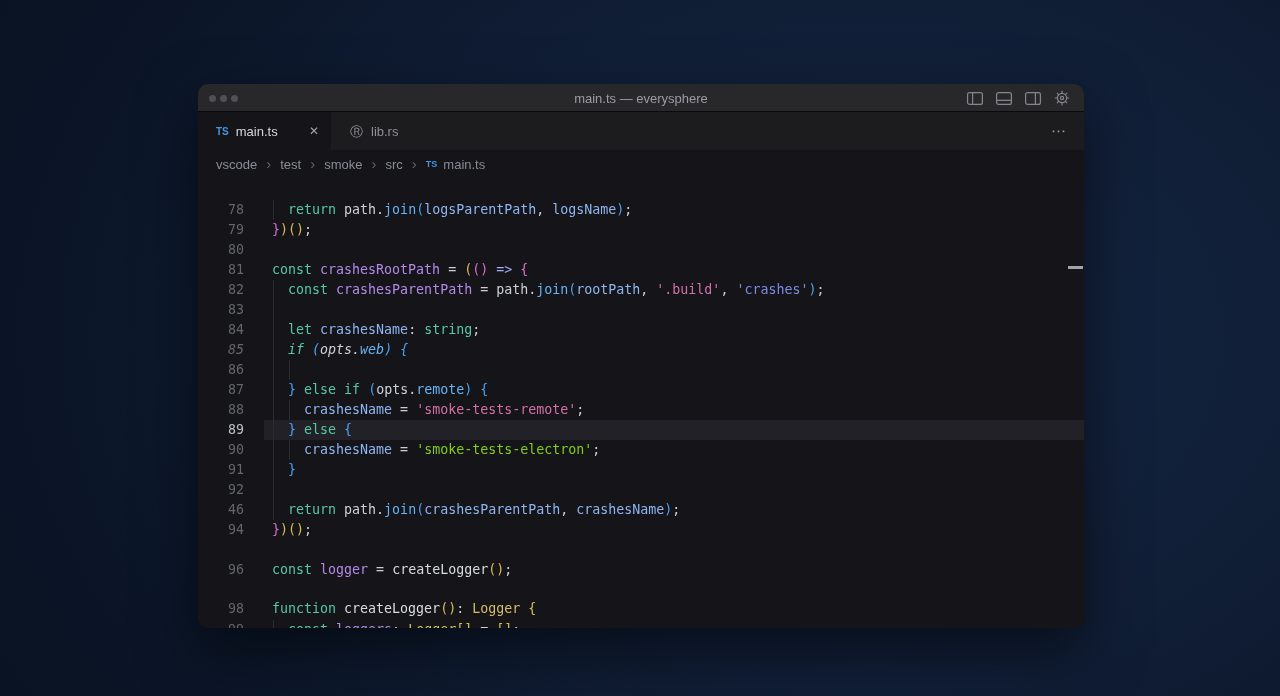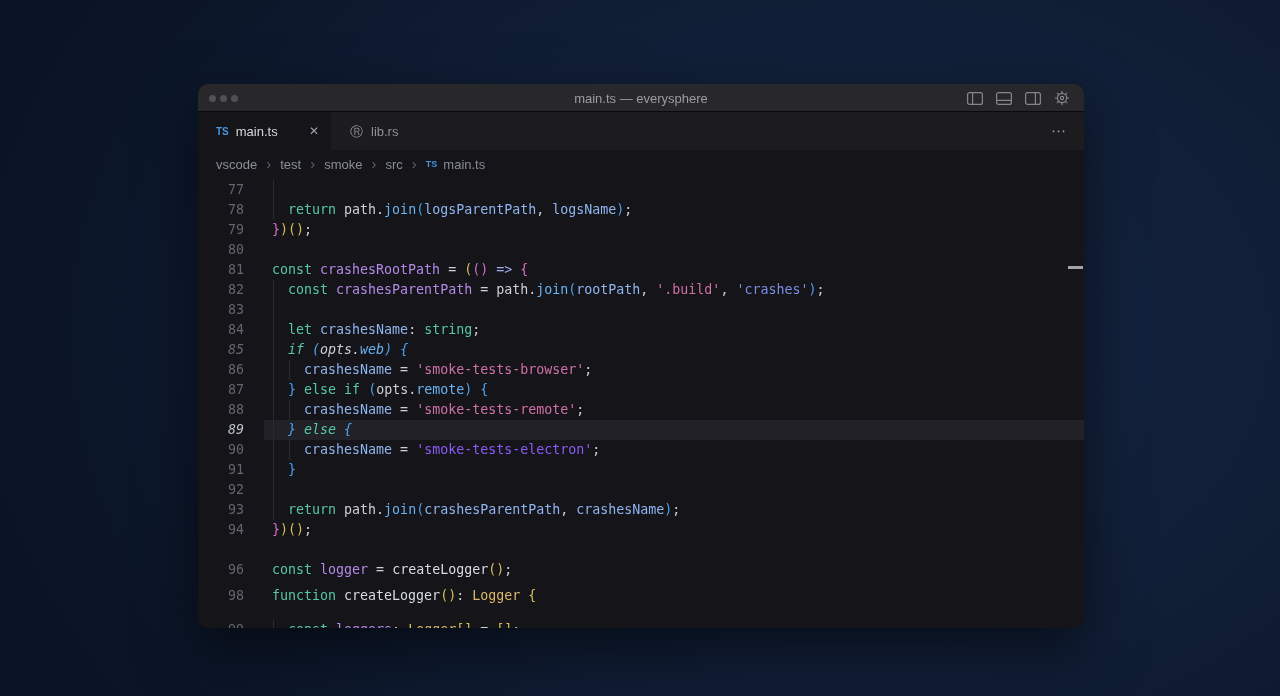--- a/index.html
+++ b/index.html
@@ -116,25 +116,20 @@
       <span class="sep">›</span>
       <span>src</span>
       <span class="sep">›</span>
       <span class="crumb-file">
         <span class="ts-badge">TS</span>
         <span>main.ts</span>
       </span>
     </div>
 
     <div class="editor" id="editor">
-        <div class="code-line" style="top: 2px;">
-          <span class="guide" style="left: 74.5px;"></span>
-          <span class="lnum">77</span>
-          <span class="code-text"></span>
-        </div>
         <div class="code-line" style="top: 22px;">
           <span class="guide" style="left: 74.5px;"></span>
           <span class="lnum">78</span>
           <span class="code-text"><span style="color: rgb(205, 208, 217);">  </span><span style="color: rgb(86, 200, 164);">return</span><span style="color: rgb(205, 208, 217);"> </span><span style="color: rgb(205, 208, 217);">path.</span><span style="color: rgb(103, 179, 243);">join</span><span style="color: rgb(74, 160, 240);">(</span><span style="color: rgb(143, 181, 240);">logsParentPath</span><span style="color: rgb(205, 208, 217);">, </span><span style="color: rgb(143, 181, 240);">logsName</span><span style="color: rgb(74, 160, 240);">)</span><span style="color: rgb(205, 208, 217);">;</span></span>
         </div>
         <div class="code-line" style="top: 42px;">
           <span class="lnum">79</span>
           <span class="code-text"><span style="color: rgb(213, 110, 200);">}</span><span style="color: rgb(217, 189, 85);">)</span><span style="color: rgb(217, 189, 85);">(</span><span style="color: rgb(217, 189, 85);">)</span><span style="color: rgb(205, 208, 217);">;</span></span>
         </div>
         <div class="code-line" style="top: 62px;">
@@ -162,69 +157,68 @@
         </div>
         <div class="code-line" style="top: 162px; font-style: italic;">
           <span class="guide" style="left: 74.5px;"></span>
           <span class="lnum">85</span>
           <span class="code-text"><span style="color: rgb(205, 208, 217);">  </span><span style="color: rgb(86, 200, 164);">if</span><span style="color: rgb(205, 208, 217);"> </span><span style="color: rgb(74, 160, 240);">(</span><span style="color: rgb(205, 208, 217);">opts.</span><span style="color: rgb(103, 179, 243);">web</span><span style="color: rgb(74, 160, 240);">)</span><span style="color: rgb(205, 208, 217);"> </span><span style="color: rgb(74, 160, 240);">{</span></span>
         </div>
         <div class="code-line" style="top: 182px;">
           <span class="guide" style="left: 74.5px;"></span>
           <span class="guide" style="left: 90.5px;"></span>
           <span class="lnum">86</span>
-          <span class="code-text"><span style="color: rgb(205, 208, 217);">    </span><span style="color: rgb(143, 181, 240);">crashesName</span><span style="color: rgb(205, 208, 217);"> = </span><span style="color: rgb(209, 112, 168);">'smoke-tests-browser'</span><span style="color: rgb(205, 208, 217);">;</span></span>
         </div>
         <div class="code-line" style="top: 202px;">
           <span class="guide" style="left: 74.5px;"></span>
           <span class="lnum">87</span>
           <span class="code-text"><span style="color: rgb(205, 208, 217);">  </span><span style="color: rgb(74, 160, 240);">}</span><span style="color: rgb(205, 208, 217);"> </span><span style="color: rgb(86, 200, 164);">else</span><span style="color: rgb(205, 208, 217);"> </span><span style="color: rgb(86, 200, 164);">if</span><span style="color: rgb(205, 208, 217);"> </span><span style="color: rgb(74, 160, 240);">(</span><span style="color: rgb(205, 208, 217);">opts.</span><span style="color: rgb(103, 179, 243);">remote</span><span style="color: rgb(74, 160, 240);">)</span><span style="color: rgb(205, 208, 217);"> </span><span style="color: rgb(74, 160, 240);">{</span></span>
         </div>
         <div class="code-line" style="top: 222px;">
           <span class="guide" style="left: 74.5px;"></span>
           <span class="guide" style="left: 90.5px;"></span>
           <span class="lnum">88</span>
           <span class="code-text"><span style="color: rgb(205, 208, 217);">    </span><span style="color: rgb(143, 181, 240);">crashesName</span><span style="color: rgb(205, 208, 217);"> = </span><span style="color: rgb(209, 112, 168);">'smoke-tests-remote'</span><span style="color: rgb(205, 208, 217);">;</span></span>
         </div>
-        <div class="code-line cur" style="top: 242px; font-style: italic;">
+        <div class="code-line cur" style="top: 242px;">
           <span class="cur-bg"></span>
           <span class="guide" style="left: 74.5px;"></span>
           <span class="lnum">89</span>
           <span class="code-text"><span style="color: rgb(205, 208, 217);">  </span><span style="color: rgb(74, 160, 240);">}</span><span style="color: rgb(205, 208, 217);"> </span><span style="color: rgb(86, 200, 164);">else</span><span style="color: rgb(205, 208, 217);"> </span><span style="color: rgb(74, 160, 240);">{</span></span>
         </div>
         <div class="code-line" style="top: 262px;">
           <span class="guide" style="left: 74.5px;"></span>
           <span class="guide" style="left: 90.5px;"></span>
           <span class="lnum">90</span>
-          <span class="code-text"><span style="color: rgb(205, 208, 217);">    </span><span style="color: rgb(143, 181, 240);">crashesName</span><span style="color: rgb(205, 208, 217);"> = </span><span style="color: #8b5cf6;">'smoke-tests-electron'</span><span style="color: rgb(205, 208, 217);">;</span></span>
+          <span class="code-text"><span style="color: rgb(205, 208, 217);">    </span><span style="color: rgb(143, 181, 240);">crashesName</span><span style="color: rgb(205, 208, 217);"> = </span><span style="color: #84cc16;">'smoke-tests-electron'</span><span style="color: rgb(205, 208, 217);">;</span></span>
         </div>
         <div class="code-line" style="top: 282px;">
           <span class="guide" style="left: 74.5px;"></span>
           <span class="lnum">91</span>
           <span class="code-text"><span style="color: rgb(205, 208, 217);">  </span><span style="color: rgb(74, 160, 240);">}</span></span>
         </div>
         <div class="code-line" style="top: 302px;">
           <span class="guide" style="left: 74.5px;"></span>
           <span class="lnum">92</span>
           <span class="code-text"></span>
         </div>
         <div class="code-line" style="top: 322px;">
           <span class="guide" style="left: 74.5px;"></span>
-          <span class="lnum">93</span>
+          <span class="lnum">46</span>
           <span class="code-text"><span style="color: rgb(205, 208, 217);">  </span><span style="color: rgb(86, 200, 164);">return</span><span style="color: rgb(205, 208, 217);"> </span><span style="color: rgb(205, 208, 217);">path.</span><span style="color: rgb(103, 179, 243);">join</span><span style="color: rgb(74, 160, 240);">(</span><span style="color: rgb(143, 181, 240);">crashesParentPath</span><span style="color: rgb(205, 208, 217);">, </span><span style="color: rgb(143, 181, 240);">crashesName</span><span style="color: rgb(74, 160, 240);">)</span><span style="color: rgb(205, 208, 217);">;</span></span>
         </div>
         <div class="code-line" style="top: 342px;">
           <span class="lnum">94</span>
           <span class="code-text"><span style="color: rgb(213, 110, 200);">}</span><span style="color: rgb(217, 189, 85);">)</span><span style="color: rgb(217, 189, 85);">(</span><span style="color: rgb(217, 189, 85);">)</span><span style="color: rgb(205, 208, 217);">;</span></span>
         </div>
         <div class="code-line" style="top: 382px;">
           <span class="lnum">96</span>
           <span class="code-text"><span style="color: rgb(86, 200, 164);">const</span><span style="color: rgb(205, 208, 217);"> </span><span style="color: rgb(179, 137, 232);">logger</span><span style="color: rgb(205, 208, 217);"> = </span><span style="color: rgb(216, 219, 226);">createLogger</span><span style="color: rgb(217, 189, 85);">(</span><span style="color: rgb(217, 189, 85);">)</span><span style="color: rgb(205, 208, 217);">;</span></span>
         </div>
-        <div class="code-line" style="top: 408px;">
+        <div class="code-line" style="top: 421px;">
           <span class="lnum">98</span>
           <span class="code-text"><span style="color: rgb(86, 200, 164);">function</span><span style="color: rgb(205, 208, 217);"> </span><span style="color: rgb(216, 219, 226);">createLogger</span><span style="color: rgb(217, 189, 85);">(</span><span style="color: rgb(217, 189, 85);">)</span><span style="color: rgb(205, 208, 217);">: </span><span style="color: rgb(217, 187, 103);">Logger</span><span style="color: rgb(205, 208, 217);"> </span><span style="color: rgb(217, 189, 85);">{</span></span>
         </div>
         <div class="code-line" style="top: 442px;">
           <span class="guide" style="left: 74.5px;"></span>
           <span class="lnum">99</span>
           <span class="code-text"><span style="color: rgb(205, 208, 217);">  </span><span style="color: rgb(86, 200, 164);">const</span><span style="color: rgb(205, 208, 217);"> </span><span style="color: rgb(179, 137, 232);">loggers</span><span style="color: rgb(205, 208, 217);">: </span><span style="color: rgb(217, 187, 103);">Logger</span><span style="color: rgb(217, 189, 85);">[</span><span style="color: rgb(217, 189, 85);">]</span><span style="color: rgb(205, 208, 217);"> = </span><span style="color: rgb(217, 189, 85);">[</span><span style="color: rgb(217, 189, 85);">]</span><span style="color: rgb(205, 208, 217);">;</span></span>
         </div>
         <div class="ruler-mark" style="left: 870px; top: 88px; background: rgb(163, 164, 166);"></div>
       </div>

